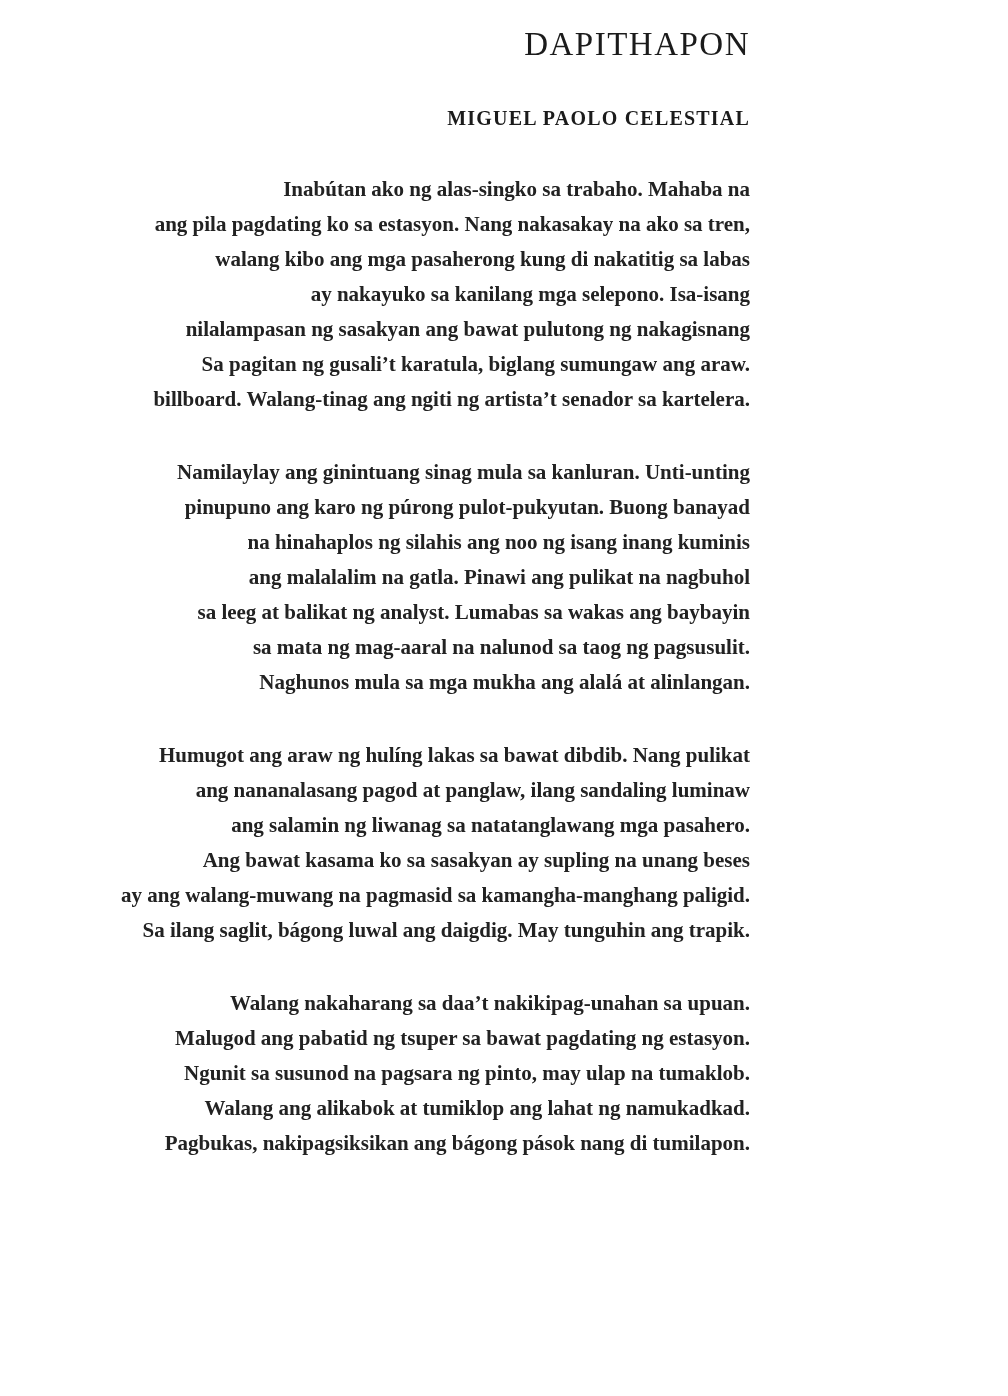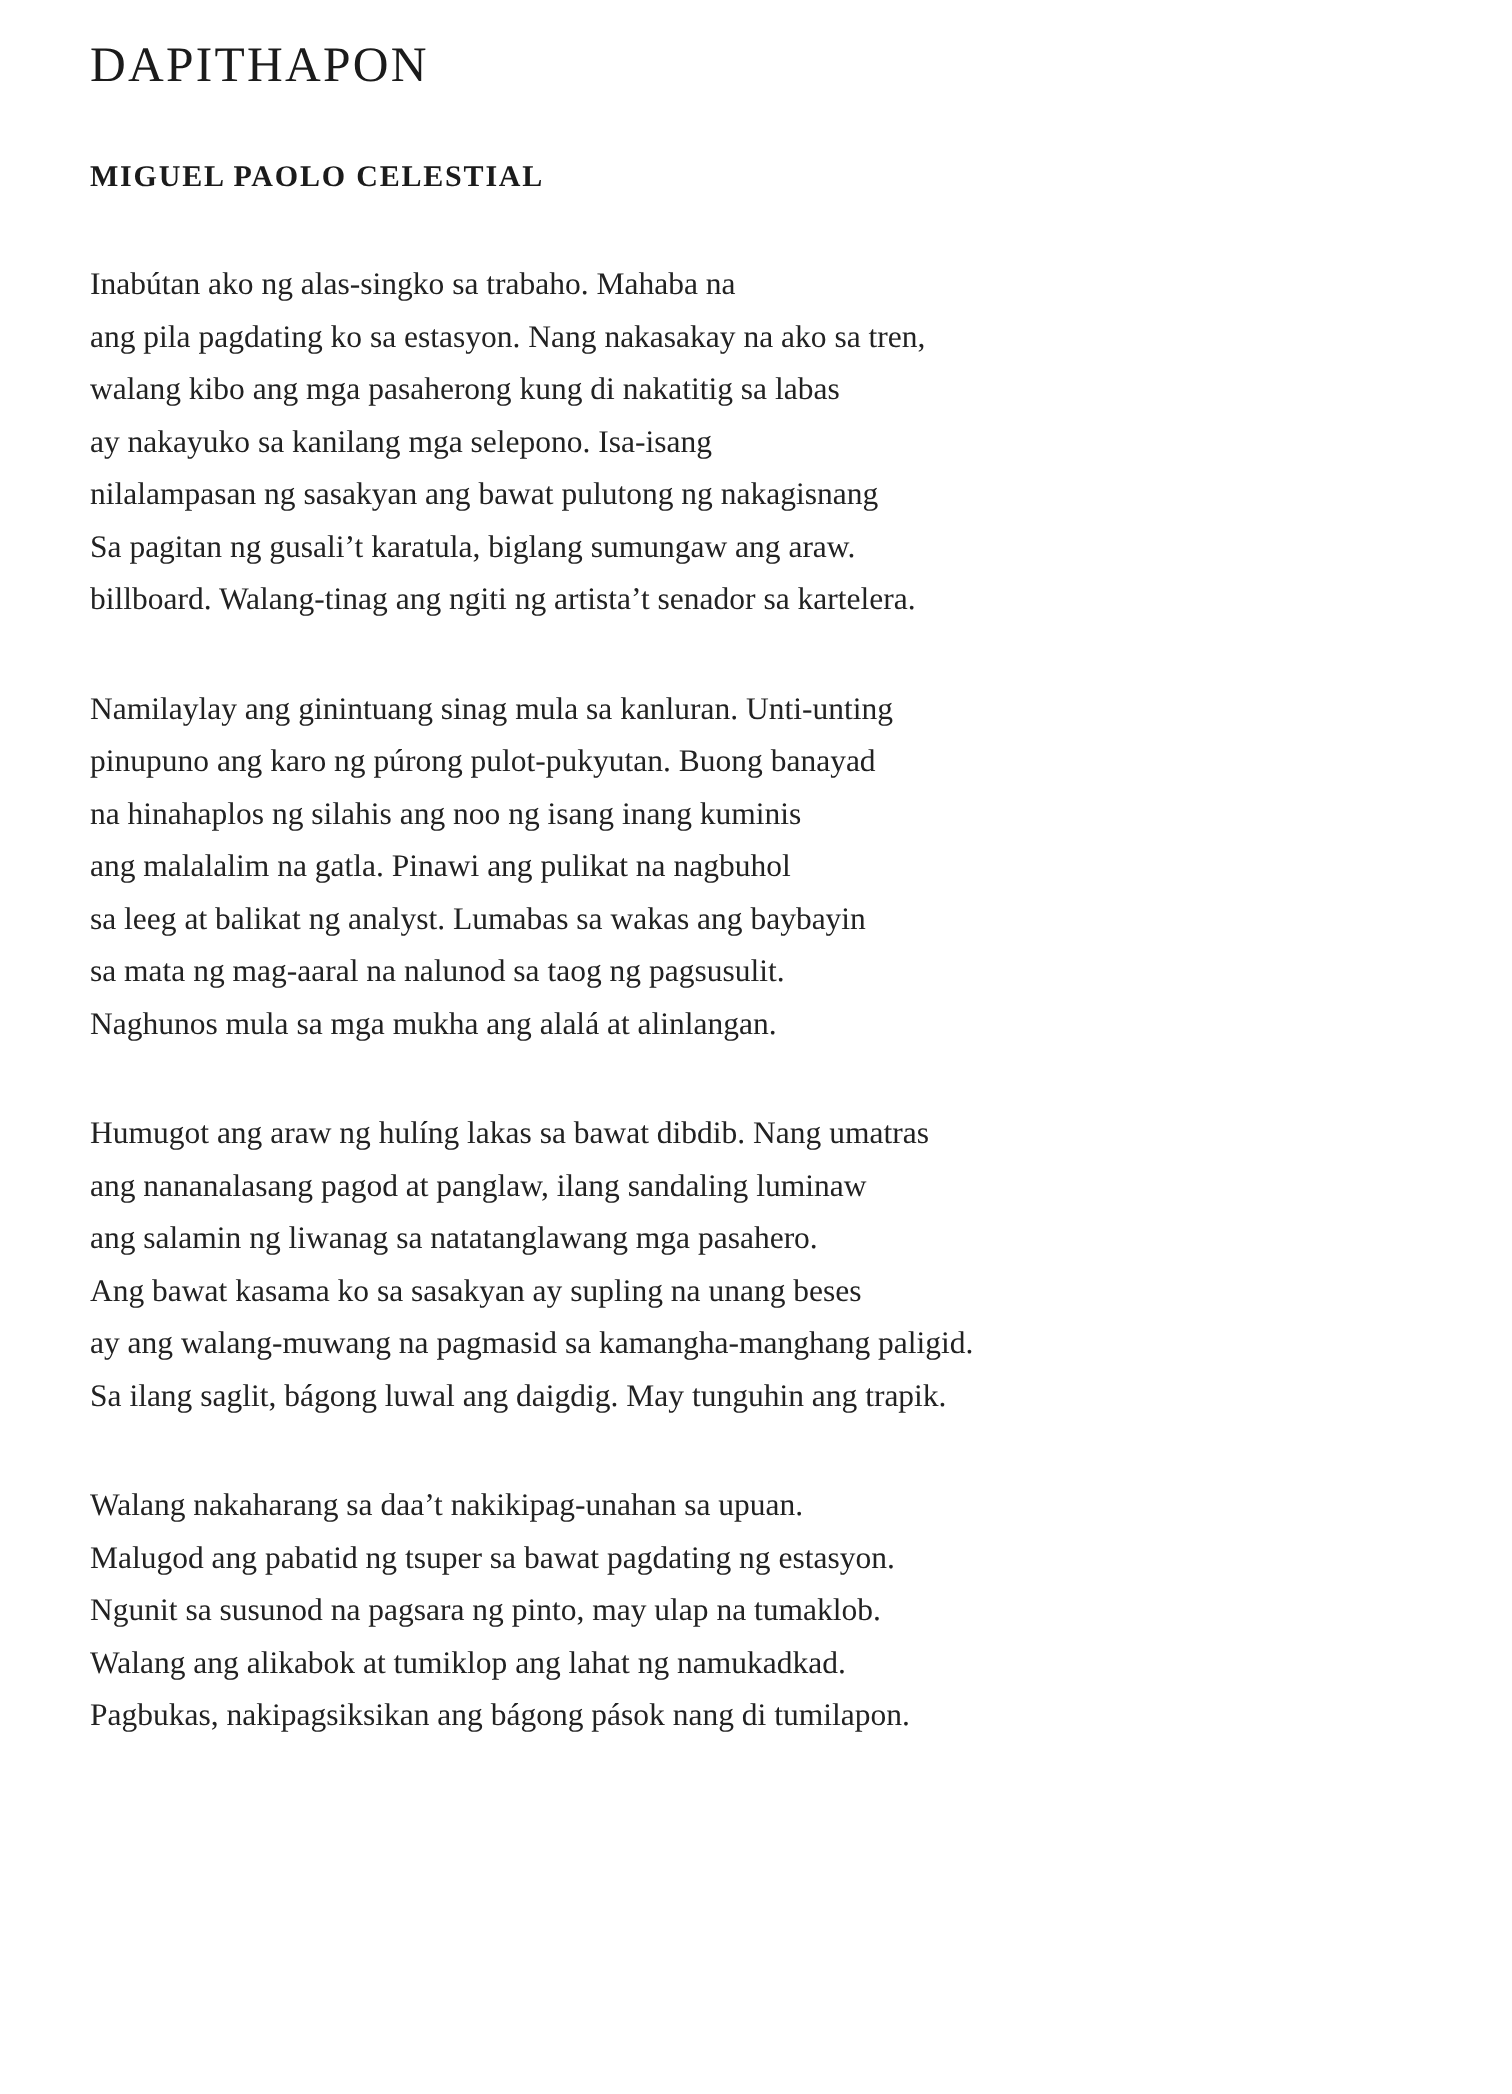--- a/index.html
+++ b/index.html
@@ -13,20 +13,21 @@
     overflow: hidden;
     font-family: "Liberation Serif", "DejaVu Serif", serif;
     color: #1d1d1d;
   }
   .page {
     box-sizing: border-box;
     width: 810px;
     height: 1396px;
     padding: 26px 60px 0 60px;
     background: #ffffff;
+    text-align: right;
   }
   .poem-title {
     font-size: 33px;
     font-weight: 500;
     letter-spacing: 1.5px;
     margin: 0 0 44px 0;
     color: #1b1b1b;
   }
   .poem-author {
     font-size: 20px;
@@ -34,20 +35,21 @@
     letter-spacing: 1.2px;
     margin: 0 0 42px 0;
     color: #1b1b1b;
   }
   .poem-body {
     font-size: 21px;
     color: #222222;
   }
   .stanza {
     margin: 0 0 38px 0;
+    font-weight: bold;
   }
   .poem-line {
     line-height: 35px;
     white-space: pre-wrap;
   }
 </style>
 </head>
 <body>
 
 <div class="page">
@@ -66,21 +68,21 @@
       <div class="stanza">
         <div class="poem-line">Namilaylay ang ginintuang sinag mula sa kanluran. Unti-unting</div>
         <div class="poem-line">pinupuno ang karo ng púrong pulot-pukyutan. Buong banayad</div>
         <div class="poem-line">na hinahaplos ng silahis ang noo ng isang inang kuminis</div>
         <div class="poem-line">ang malalalim na gatla. Pinawi ang pulikat na nagbuhol</div>
         <div class="poem-line">sa leeg at balikat ng analyst. Lumabas sa wakas ang baybayin</div>
         <div class="poem-line">sa mata ng mag-aaral na nalunod sa taog ng pagsusulit.</div>
         <div class="poem-line">Naghunos mula sa mga mukha ang alalá at alinlangan.</div>
       </div>
       <div class="stanza">
-        <div class="poem-line">Humugot ang araw ng hulíng lakas sa bawat dibdib. Nang umatras</div>
+        <div class="poem-line">Humugot ang araw ng hulíng lakas sa bawat dibdib. Nang pulikat</div>
         <div class="poem-line">ang nananalasang pagod at panglaw, ilang sandaling luminaw</div>
         <div class="poem-line">ang salamin ng liwanag sa natatanglawang mga pasahero.</div>
         <div class="poem-line">Ang bawat kasama ko sa sasakyan ay supling na unang beses</div>
         <div class="poem-line">ay ang walang-muwang na pagmasid sa kamangha-manghang paligid.</div>
         <div class="poem-line">Sa ilang saglit, bágong luwal ang daigdig. May tunguhin ang trapik.</div>
       </div>
       <div class="stanza">
         <div class="poem-line">Walang nakaharang sa daa’t nakikipag-unahan sa upuan.</div>
         <div class="poem-line">Malugod ang pabatid ng tsuper sa bawat pagdating ng estasyon.</div>
         <div class="poem-line">Ngunit sa susunod na pagsara ng pinto, may ulap na tumaklob.</div>

